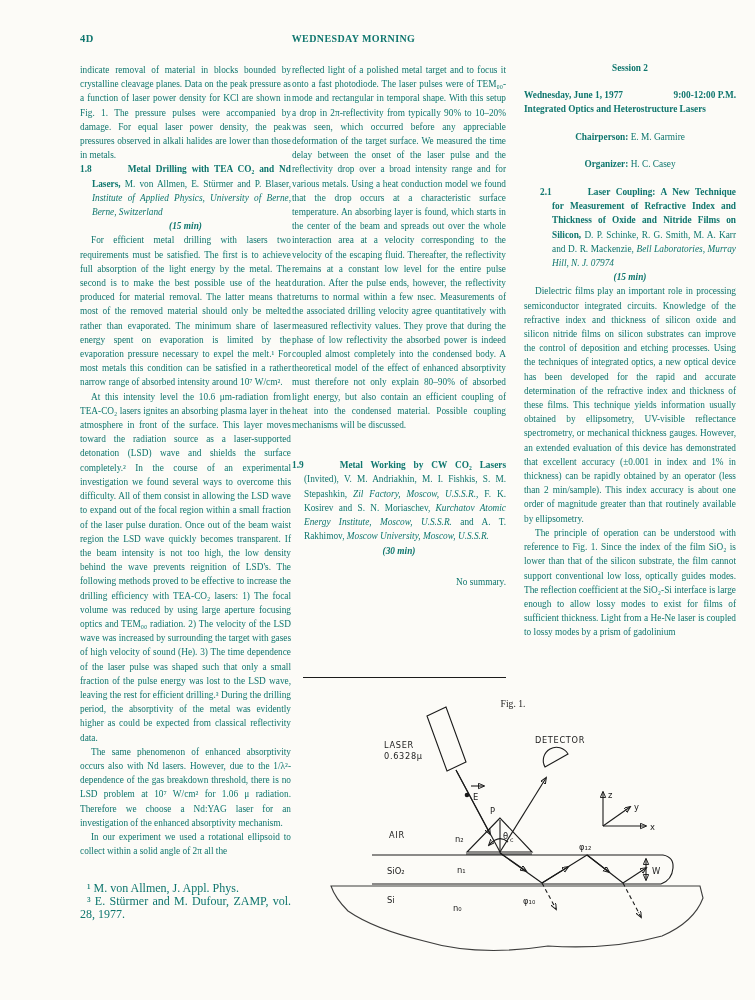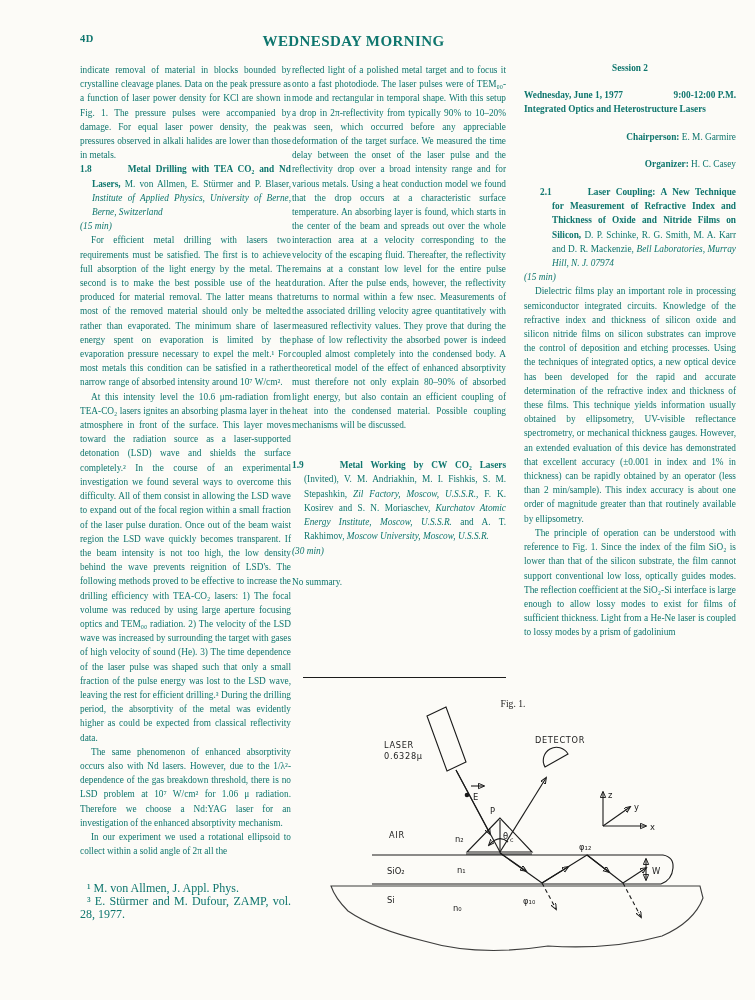--- a/index.html
+++ b/index.html
@@ -8,43 +8,43 @@
     width:755px;height:1000px;
     background:#fcfbf7;
     overflow:hidden;
     font-family:"Liberation Serif",serif;
     color:#0f766e;
     -webkit-font-smoothing:antialiased;
   }
   
   .running-header{position:absolute;top:33px;left:80px;width:657px;height:16px;}
   .page-number{position:absolute;left:0;top:0;font-size:10.5px;font-weight:bold;letter-spacing:.5px;}
-  .running-title{position:absolute;left:0;right:110px;top:0;text-align:center;font-size:15px;font-weight:bold;letter-spacing:.4px;}
+  .running-title{position:absolute;left:0;right:110px;top:0;text-align:center;font-size:10px;font-weight:bold;letter-spacing:.4px;}
   
   .col{position:absolute;top:63px;font-size:9.3px;line-height:14.2px;text-align:justify;hyphens:auto;}
   #col1{left:80px;width:211px;}
   #col2{left:292px;width:214px;}
   #col3{left:524px;width:212px;top:61px;}
   .col p{margin:0;}
   p.indent{text-indent:11px;}
   .abstract-heading{margin-top:29px;padding-left:12px;text-indent:-12px;text-align:justify;}
   .abstract-heading .num{font-weight:bold;margin-right:5px;}
   .abstract-heading .title{font-weight:bold;padding-left:31px;}
   .abstract-heading .invited{font-weight:normal;}
   .abstract-heading .aff{font-style:italic;}
-  .duration{text-align:left;font-style:italic;margin:0;}
+  .duration{text-align:center;font-style:italic;margin:0;font-weight:bold;}
   .body-start{margin-top:17px;}
   .footnotes{margin-top:24px;font-size:12px;line-height:12.6px;}
   .footnotes p{text-indent:7px;text-align:justify;margin:0;}
-  .no-summary{text-align:left;margin-top:17px !important;text-indent:0 !important;}
+  .no-summary{text-align:right;margin-top:17px !important;text-indent:0 !important;}
   
   .session-title{text-align:center;font-weight:bold;margin-bottom:13px !important;}
   .session-datetime{display:flex;justify-content:space-between;font-weight:bold;}
   .session-name{font-weight:bold;margin-bottom:13px !important;text-align:left !important;}
-  .person-line{margin-bottom:13px !important;text-align:right;}
+  .person-line{margin-bottom:13px !important;text-align:center;}
   .person-line .lbl{font-weight:bold;}
   
   .figure-rule{position:absolute;left:303px;top:677px;width:203px;height:1.4px;background:#1b1b1b;}
   .figure-svg{position:absolute;left:305px;top:688px;}
   .figure-svg line,.figure-svg path,.figure-svg polygon{stroke:#1b1b1b;stroke-width:1.1;fill:none;}
   .fig-label{font-family:"DejaVu Sans",sans-serif;font-size:8.2px;fill:#1b1b1b;letter-spacing:.7px;stroke:none;}
   .fig-label-sm{font-family:"DejaVu Sans",sans-serif;font-size:8.4px;fill:#1b1b1b;stroke:none;}
   .fig-sub{font-family:"DejaVu Sans",sans-serif;font-size:6.3px;fill:#1b1b1b;stroke:none;}
   .fig-serif{font-family:"Liberation Serif",serif;font-size:9.6px;fill:#1b1b1b;stroke:none;}
 </style>

